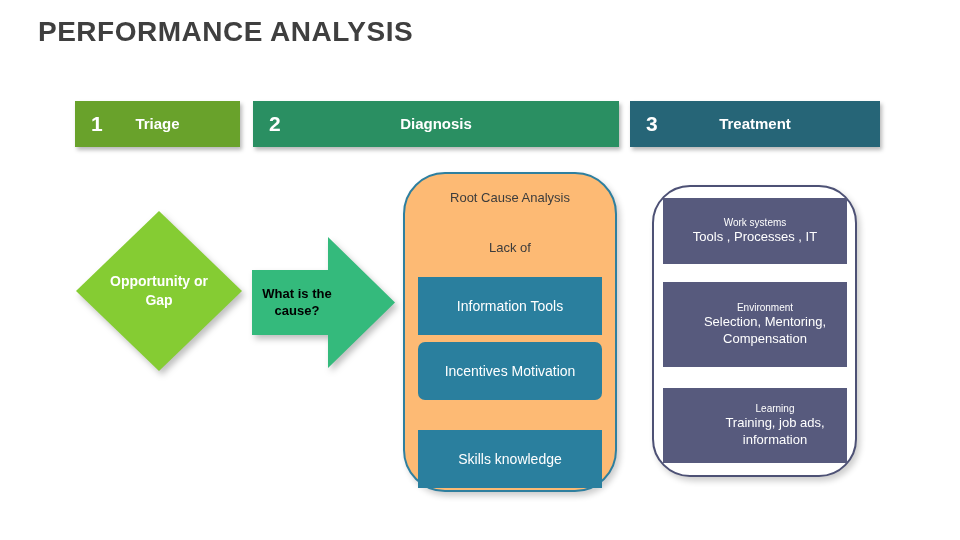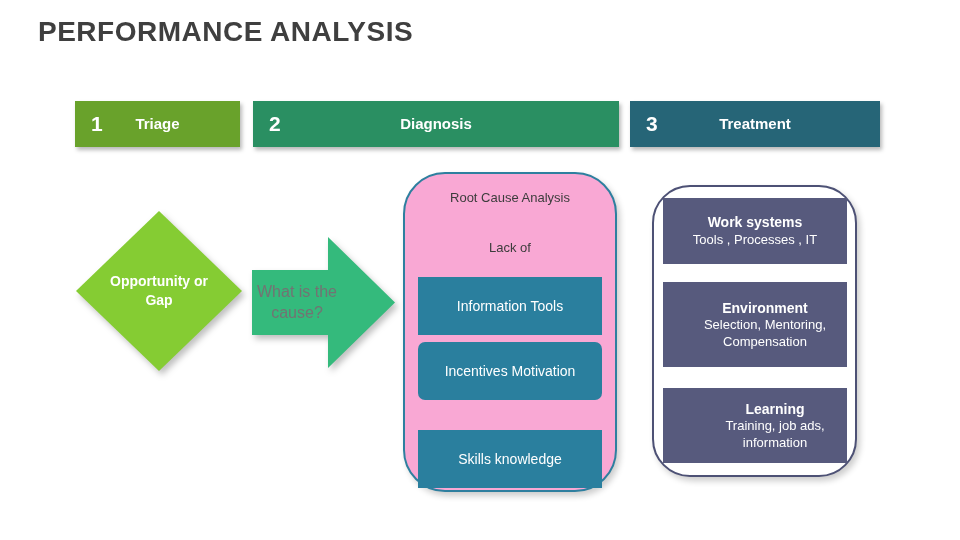--- a/index.html
+++ b/index.html
@@ -39,26 +39,26 @@
     width:120px;text-align:center;color:#ffffff;font-weight:700;
     font-size:14px;line-height:1.35;
   }
   
   .arrow-wrap{position:absolute;left:252px;top:237px;width:143px;height:131px;
     filter:drop-shadow(3px 4px 3px rgba(0,0,0,.25));}
   .arrow-wrap svg{position:absolute;left:0;top:0;}
   .arrow-label{
     position:absolute;left:2px;top:33px;width:86px;height:65px;
     display:flex;align-items:center;justify-content:center;text-align:center;
-    color:#737373;font-weight:400;font-size:16px;line-height:1.3;
+    color:#000000;font-weight:700;font-size:13px;line-height:1.3;
   }
   
   .cause-panel{
     position:absolute;left:403px;top:172px;width:214px;height:320px;
-    background:#f9a8d4;border:2px solid #2e7f9f;border-radius:42px;
+    background:#fdba74;border:2px solid #2e7f9f;border-radius:42px;
     box-shadow:3px 4px 6px rgba(0,0,0,.2);box-sizing:border-box;
   }
   .cause-title{
     position:absolute;left:0;right:0;top:16px;text-align:center;
     color:#3c3c3c;font-size:13px;
   }
   .cause-subtitle{
     position:absolute;left:0;right:0;top:66px;text-align:center;
     color:#3c3c3c;font-size:13px;
   }
@@ -74,21 +74,21 @@
   .treat-panel{
     position:absolute;left:652px;top:185px;width:205px;height:292px;
     background:#ffffff;border:2px solid #4d5175;border-radius:38px;
     box-shadow:3px 4px 6px rgba(0,0,0,.2);box-sizing:border-box;
   }
   .treat-box{
     position:absolute;left:9px;width:184px;background:#575a7d;color:#ffffff;
     display:flex;flex-direction:column;align-items:center;justify-content:center;
     text-align:center;padding:4px 8px;box-sizing:border-box;
   }
-  .treat-box .t-title{font-size:14px;font-weight:700;line-height:1.3;}
+  .treat-box .t-title{font-size:10px;font-weight:400;line-height:1.3;}
   .treat-box .t-detail{font-size:13px;line-height:1.3;max-width:170px;}
   .treat-box.t0{top:11px;height:66px;}
   .treat-box.t1{top:95px;height:85px;padding-left:28px;}
   .treat-box.t2{top:201px;height:75px;padding-left:48px;}
 </style>
 </head>
 <body>
 
 <div class="slide">
 

